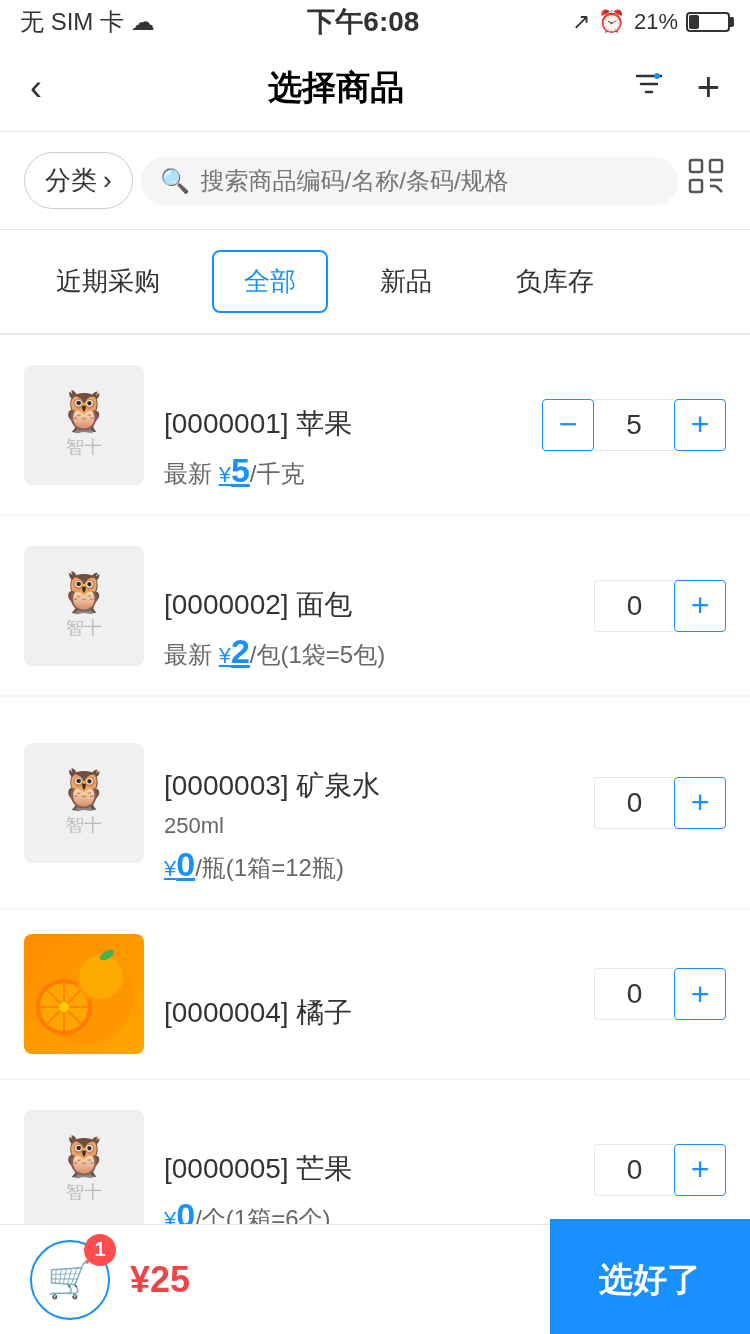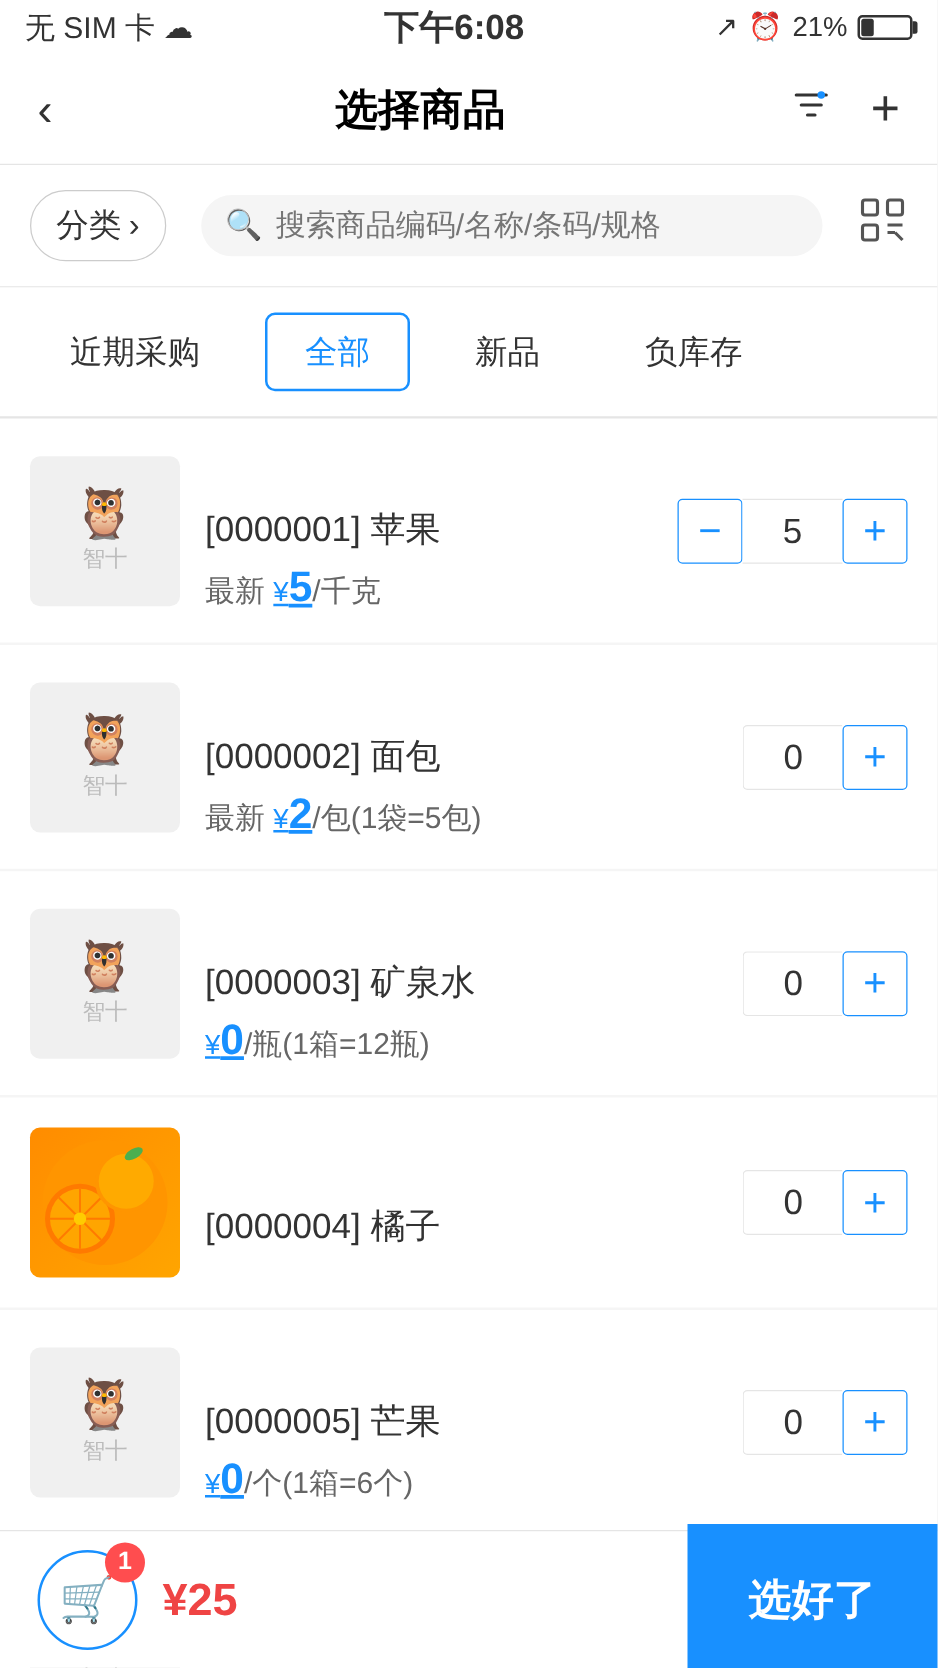--- a/index.html
+++ b/index.html
@@ -55,21 +55,21 @@
     .nav-title { font-size: 34px; font-weight: 600; color: #000000; }
     .nav-actions { display: flex; gap: 30px; align-items: center; }
     .nav-icon { font-size: 32px; color: #333; cursor: pointer; }
 
     
     .search-bar {
       background: #fff;
       padding: 20px 24px;
       display: flex;
       align-items: center;
-      gap: 28px;
+      gap: 8px;
       border-bottom: 1px solid #e5e5e5;
     }
     .category-btn {
       border: 1px solid #ccc;
       border-radius: 30px;
       padding: 10px 20px;
       font-size: 26px;
       color: #333;
       white-space: nowrap;
       cursor: pointer;
@@ -381,20 +381,21 @@
     </div>
   </div>
 
   <div class="product-item">
     <div class="product-img placeholder">
       <span class="owl-icon">🦉</span>
       <span class="owl-brand">智十</span>
     </div>
     <div class="product-info">
       <div class="product-name">[0000003] 矿泉水</div>
+      <div class="product-spec">250ml</div>
       <div class="product-price">
         <span class="price-prefix">¥</span><span class="price-val">0</span>/瓶(1箱=12瓶)
       </div>
     </div>
     <div class="quantity-ctrl">
       <input class="qty-input" type="text" value="0" style="border-left: 1px solid rgb(229, 229, 229); border-radius: 4px 0px 0px 4px;">
       <button class="qty-btn">+</button>
     </div>
   </div>
 

